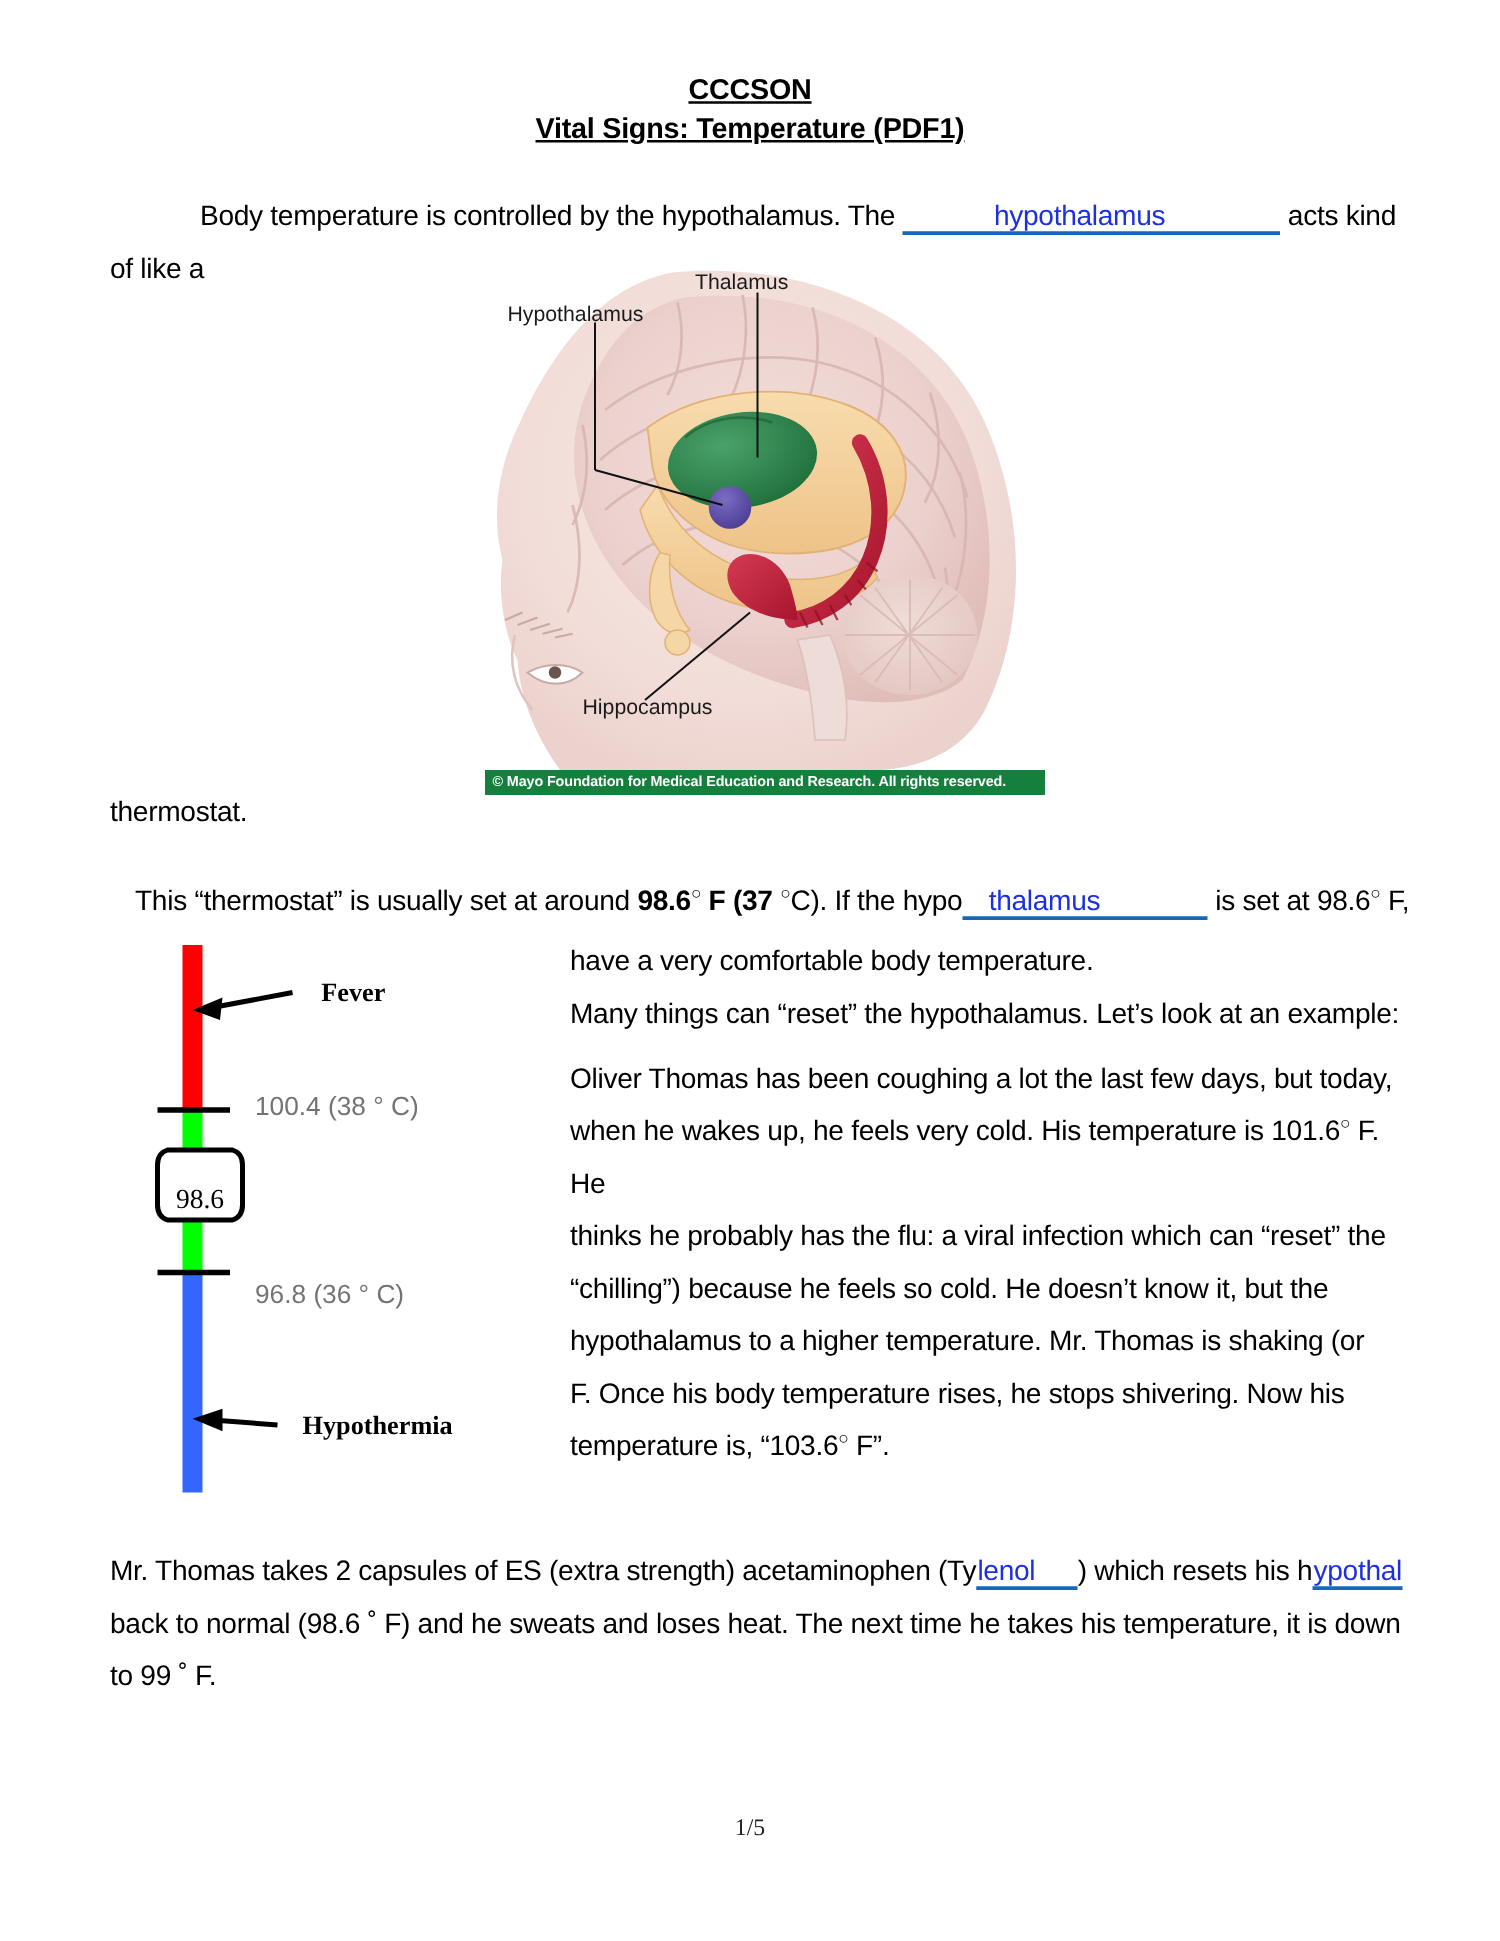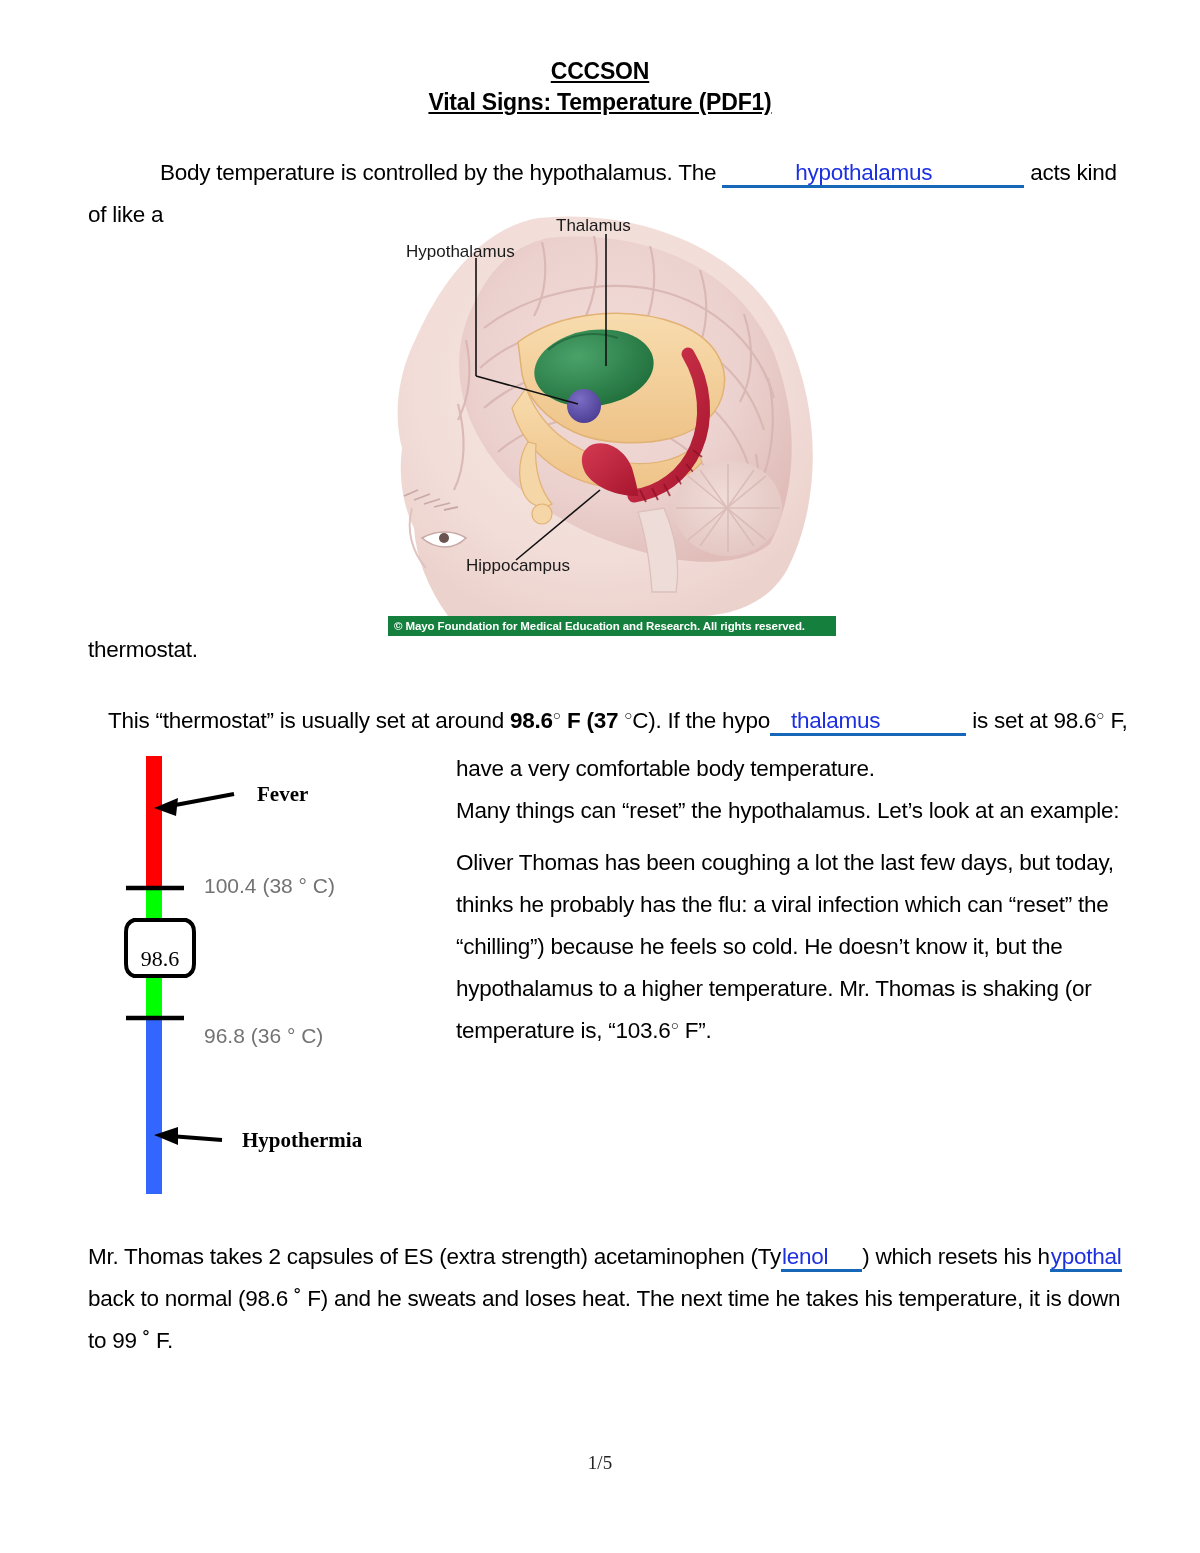--- a/index.html
+++ b/index.html
@@ -349,23 +349,25 @@
     <div class="therm-label" id="th-hypo">Hypothermia</div>
     <div class="therm-tick-label" id="th-1004">100.4 (38 ° C)</div>
     <div class="therm-tick-label" id="th-968">96.8 (36 ° C)</div>
     <div class="therm-box-val">98.6</div>
   </div>
 
   <div class="right-col">
     <p>have a very comfortable body temperature.</p>
     <p>Many things can “reset” the hypothalamus. Let’s look at an example:</p>
     <p class="gap">Oliver Thomas has been coughing a lot the last few days, but today,</p>
+    <p><span>when he wakes up, he feels very cold. His temperature is 101.6</span><sup class="deg">○</sup><span> F. He</span></p>
     <p>thinks he probably has the flu: a viral infection which can “reset” the</p>
     <p>“chilling”) because he feels so cold. He doesn’t know it, but the</p>
     <p>hypothalamus to a higher temperature. Mr. Thomas is shaking (or</p>
+    <p>F. Once his body temperature rises, he stops shivering. Now his</p>
     <p><span>temperature is, “103.6</span><sup class="deg">○</sup><span> F”.</span></p>
   </div>
 
   <div class="para closing-para">
     <span>Mr. Thomas takes 2 capsules of ES (extra strength) acetaminophen (Ty</span><span class="fillin pad-sm">lenol</span><span>) which resets his h</span><span class="fillin pad-xs">ypothal</span>
     <span>back to normal (98.6 ˚ F) and he sweats and loses heat. The next time he takes his temperature, it is down to</span>
     <span>99 ˚ F.</span>
   </div>
 
   <div class="footer">1/5</div>

